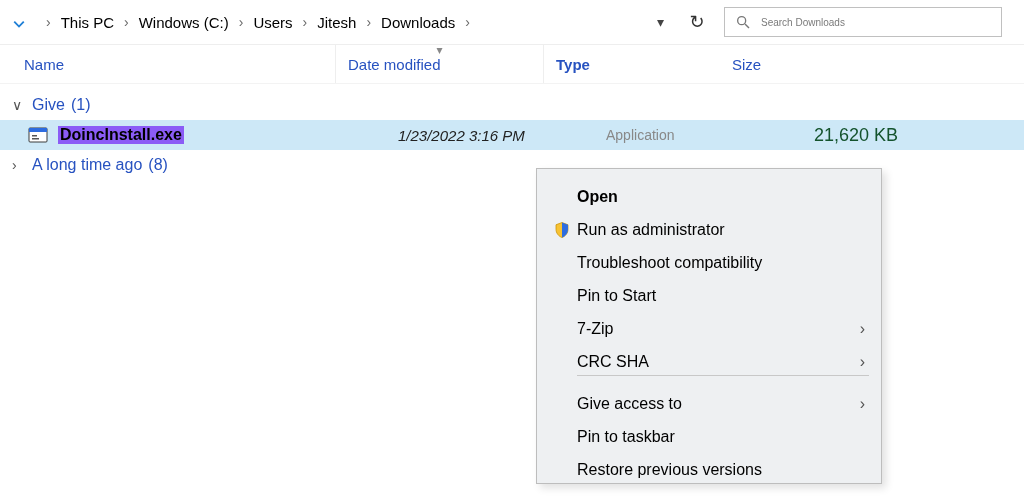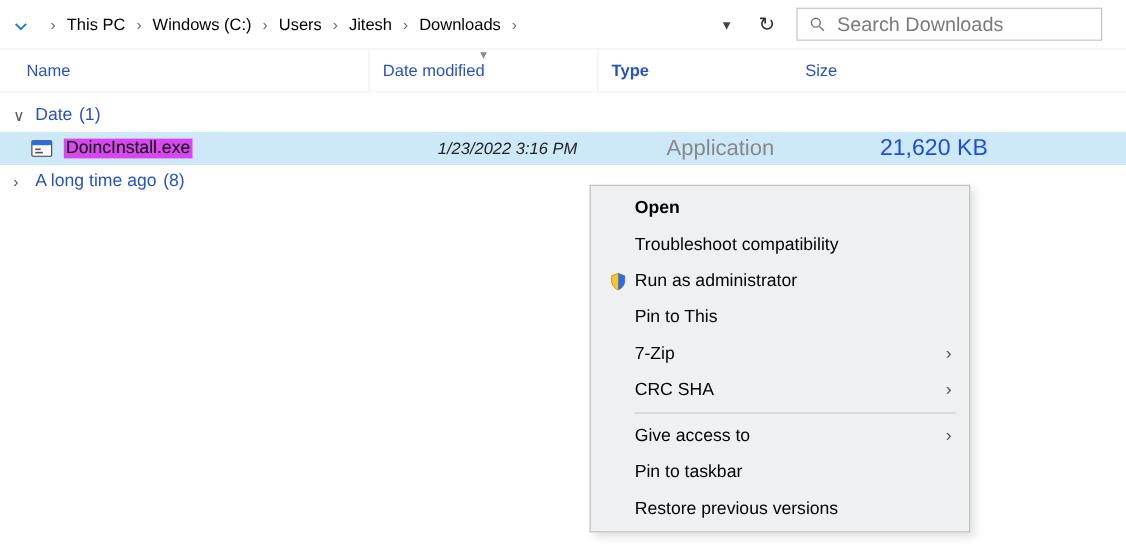--- a/index.html
+++ b/index.html
@@ -8,48 +8,48 @@
     
     .toprow { display:flex; align-items:center; height:44px; padding:6px 8px; gap:10px; }
     .nav-icon { width:22px; height:22px; display:flex; align-items:center; justify-content:center; }
     .breadcrumbs { flex:1; display:flex; align-items:center; font-size:15px; }
     .crumb { padding:0 4px; }
     .crumb-sep { color:#6a6a6a; padding:0 6px; font-size:14px; }
     .dropdown-toggle { padding:0 6px; color:#444; font-size:14px; }
     .refresh { width:34px; text-align:center; color:#333; font-size:18px; }
     .searchbox { width:278px; height:30px; border:1px solid #c0c0c0; display:flex; align-items:center; padding:0 10px; gap:10px; margin-right:14px;}
     .search-icon-svg { flex:none; }
-    .search-ph { color:#7a7a7a; font-size:18px; }
+    .search-ph { color:#7a7a7a; font-size:10px; }
 
     
     .colhdr { display:flex; align-items:center; height:40px; border-top:1px solid #eee; border-bottom:1px solid #f3f3f3; }
     .colhdr .col { font-size:15px; color:#2752c0; padding-left:12px; height:100%; display:flex; align-items:center; border-right:1px solid #eee; position:relative;}
     .col-name { width:336px; padding-left:24px !important; }
     .col-date { width:208px; }
     .col-type { width:176px; border-right:none !important;font-weight:bold;}
     .col-size { width:116px; border-right:none !important;text-align:center;}
     .sort-caret { position:absolute; top:-2px; left:50%; transform:translateX(-50%); color:#888; font-size:12px;}
 
     
     .list { padding-top:6px; }
     .group-hdr { display:flex; align-items:center; font-size:16px; color:#2752c0; padding:6px 0 6px 12px; gap:6px; cursor:default;}
     .chev { width:14px; color:#555; font-size:14px;}
     .count { }
     .filerow { display:flex; align-items:center; height:30px; font-size:16px; padding-left:28px; }
     .filerow.selected { background:#cde8f7; }
     .file-ico { width:20px; height:20px; margin-right:10px; flex:none;}
     .cell-name { width:340px; }
-    .filerow .highlight { background:#d946ef; padding:0 2px 1px 2px;}
+    .filerow .highlight { background:#8b5cf6; padding:0 2px 1px 2px;font-weight:bold;}
     .cell-date { width:208px; color:#222; font-size:15px;font-style:italic;}
-    .cell-type { width:176px; color:#888; font-size:20px;}
-    .cell-size { width:116px; text-align:right; color:#1d4ed8; font-size:21px;}
+    .cell-type { width:176px; color:#888; font-size:14px;}
+    .cell-size { width:116px; text-align:right; color:#14532d; font-size:18px;}
 
     
     .ctxmenu { position:absolute; left:536px; top:168px; width:346px; background:#eef0f2; border:1px solid #bdbdbd; box-shadow:4px 4px 8px rgba(0,0,0,.12); padding:4px 2px; font-size:16px;}
-    .ctx-item { display:flex; align-items:center; height:33px; padding:0 14px 0 8px; }
+    .ctx-item { display:flex; align-items:flex-end; height:33px; padding:0 14px 0 8px; }
     .ctx-icon { width:30px; display:flex; justify-content:center; align-items:center; }
     .ctx-label { flex:1; }
     .ctx-sub { color:#555; font-size:16px;}
     .ctx-item.bold .ctx-label { font-weight:600; }
     .ctx-sep { height:1px; background:#c8c8c8; margin:4px 10px 4px 38px; }
   </style>
 </head>
 <body>
 
 <div class="toprow">
@@ -94,21 +94,21 @@
       <span>Type</span>
     </div>
   <div class="col col-size">
       <span>Size</span>
     </div>
 </div>
 
 <div class="list">
   <div class="group-hdr">
     <span class="chev">∨</span>
-    <span>Date</span>
+    <span>Give</span>
     <span class="count">(1)</span>
   </div>
 
   <div class="filerow selected">
     <svg class="file-ico" viewBox="0 0 20 20">
       <rect x="1" y="3" width="18" height="14" rx="1" fill="#fff" stroke="#3a3a3a"></rect>
       <rect x="1" y="3" width="18" height="4" fill="#2d6cdf"></rect>
       <rect x="4" y="10" width="5" height="1.5" fill="#555"></rect>
         <rect x="4" y="13" width="7" height="1.5" fill="#555"></rect>
     </svg>
@@ -124,35 +124,35 @@
     <span class="count">(8)</span>
   </div>
 </div>
 
 <div class="ctxmenu">
   <div class="ctx-item bold">
     <span class="ctx-icon"></span>
     <span class="ctx-label">Open</span>
   </div>
   <div class="ctx-item">
-    <span class="ctx-icon"></span>
-    <span class="ctx-label">Troubleshoot compatibility</span>
-  </div>
-  <div class="ctx-item">
     <span class="ctx-icon">
       <svg width="18" height="18" viewBox="0 0 24 24">
           <path d="M12 2l8 3v6c0 5-3.4 9.4-8 11-4.6-1.6-8-6-8-11V5l8-3z" fill="#f7c233" stroke="#c89000"></path>
           <path d="M12 2l8 3v6c0 5-3.4 9.4-8 11V2z" fill="#2d6cdf"></path>
         </svg>
     </span>
     <span class="ctx-label">Run as administrator</span>
   </div>
   <div class="ctx-item">
     <span class="ctx-icon"></span>
-    <span class="ctx-label">Pin to This</span>
+    <span class="ctx-label">Troubleshoot compatibility</span>
+  </div>
+  <div class="ctx-item">
+    <span class="ctx-icon"></span>
+    <span class="ctx-label">Pin to Start</span>
   </div>
   <div class="ctx-item">
     <span class="ctx-icon"></span>
     <span class="ctx-label">7-Zip</span>
     <span class="ctx-sub">›</span>
   </div>
   <div class="ctx-item">
     <span class="ctx-icon"></span>
     <span class="ctx-label">CRC SHA</span>
     <span class="ctx-sub">›</span>

